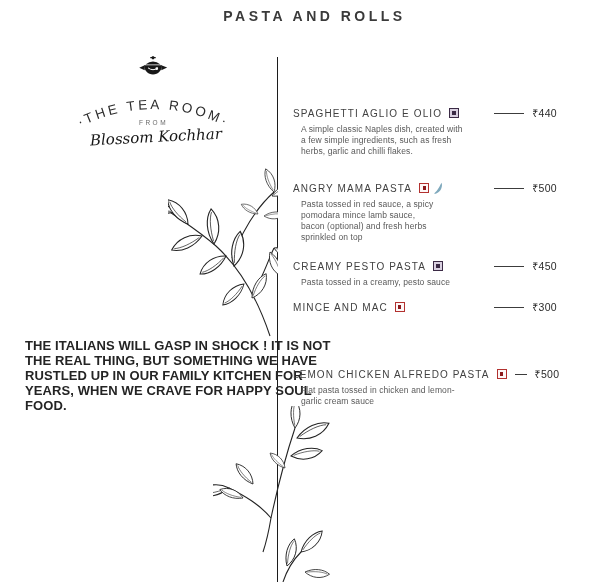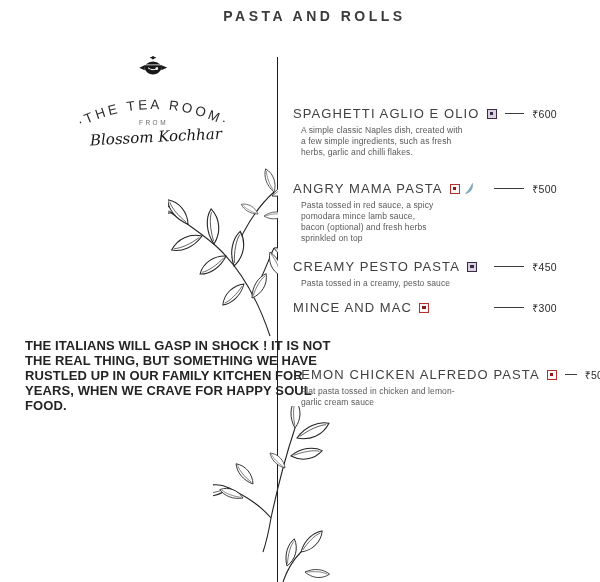--- a/index.html
+++ b/index.html
@@ -22,21 +22,21 @@
     position:absolute;left:25px;top:338px;width:252px;text-align:left;
     font-size:13px;font-weight:bold;line-height:15px;color:#242424;
     white-space:pre;letter-spacing:.1px;
   }
   
   .plant1{position:absolute;left:168px;top:152px;}
   .plant2{position:absolute;left:213px;top:406px;}
   
   .item{position:absolute;left:293px;width:264px;}
   .head{display:flex;align-items:center;}
-  .iname{white-space:nowrap;font-size:13px;letter-spacing:1.1px;color:#414141;}
+  .iname{white-space:nowrap;font-size:10px;letter-spacing:1.1px;color:#414141;}
   .badges{display:inline-flex;align-items:center;gap:4px;margin-left:7px;}
   .fill{flex:1 1 0;min-width:0;}
   .lead{height:0;border-top:1.3px solid #3c3c3c;flex:0 1 30px;width:30px;min-width:12px;margin:0 8px 0 8px;}
   .price{white-space:nowrap;font-size:10.5px;color:#2b2b2b;letter-spacing:.3px;}
   .desc{
     margin-top:4px;font-size:8.5px;line-height:1.28;color:#595959;
     white-space:pre-line;letter-spacing:.1px;max-width:190px;margin-left:8px;
   }
   
   .badge{width:8px;height:8px;border:1.6px solid;display:inline-flex;align-items:center;justify-content:center;box-sizing:content-box;}
@@ -138,21 +138,21 @@
 <div class="item" style="top:106px">
   <div class="head">
     <span class="iname">SPAGHETTI AGLIO E OLIO</span>
     <span class="badges">
       <span class="badge b-dark">
           <span class="dot"></span>
         </span>
     </span>
     <span class="fill"></span>
     <span class="lead"></span>
-    <span class="price">₹600</span>
+    <span class="price">₹440</span>
   </div>
   <div class="desc">A simple classic Naples dish, created with
 a few simple ingredients, such as fresh
 herbs, garlic and chilli flakes.</div>
 </div>
 
 <div class="item" style="top:181px">
   <div class="head">
     <span class="iname">ANGRY MAMA PASTA</span>
     <span class="badges">

